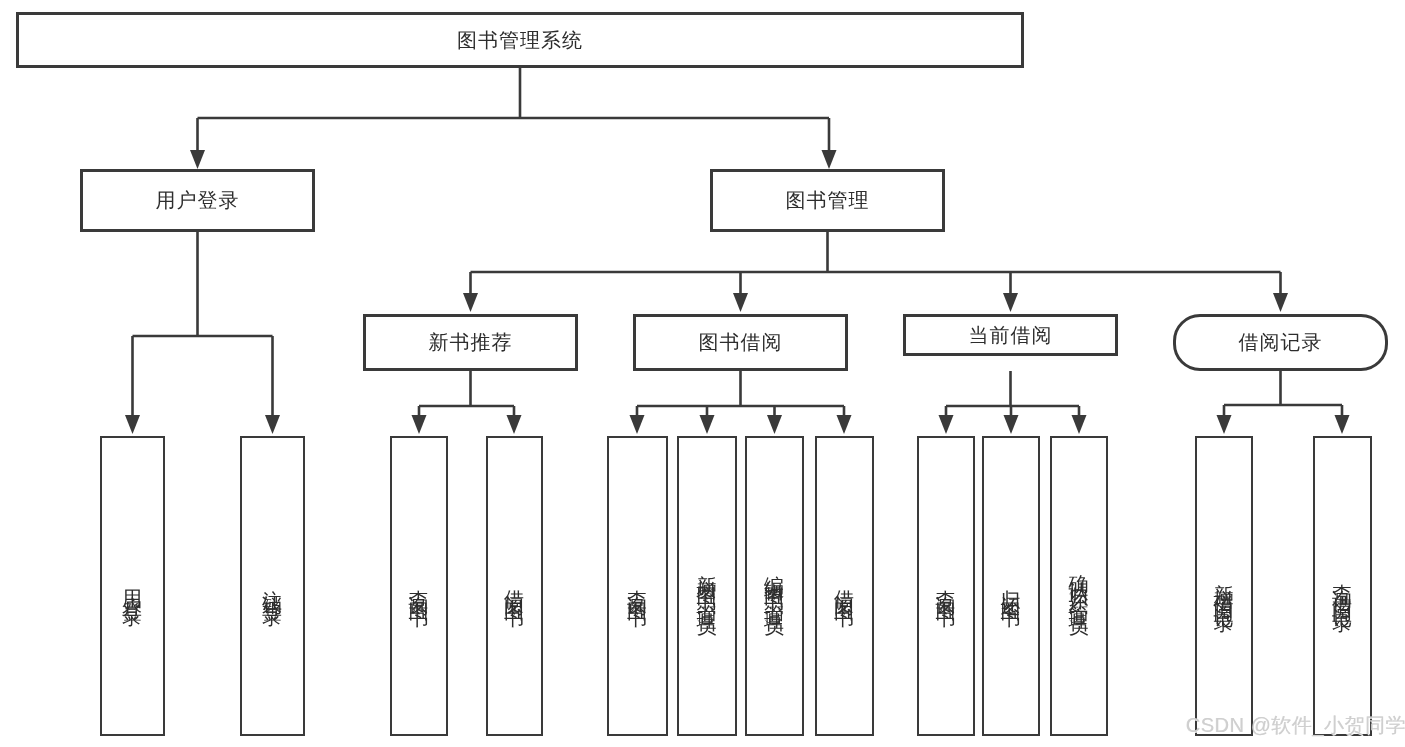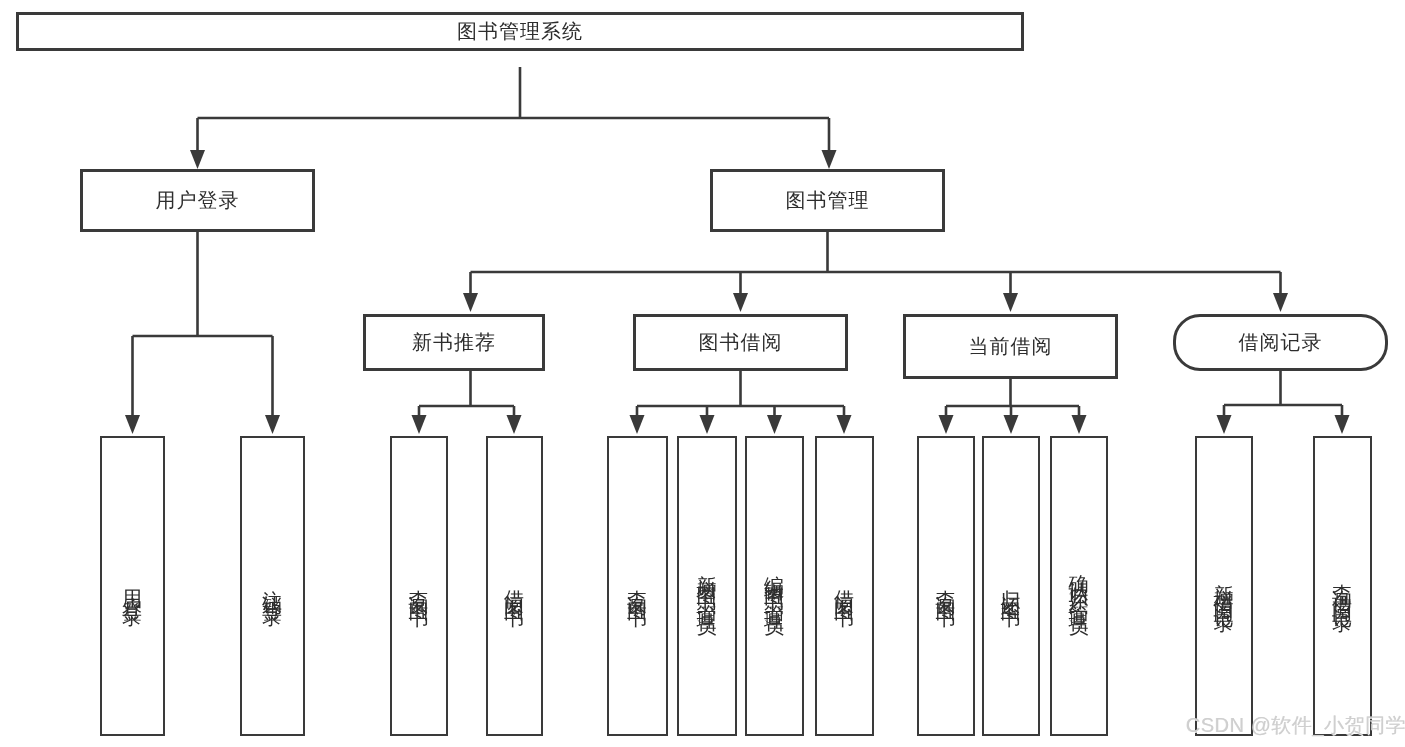--- a/index.html
+++ b/index.html
@@ -111,38 +111,38 @@
       <polygon points="1003.5,415 1018.5,415 1011,434"></polygon>
       <polygon points="1071.5,415 1086.5,415 1079,434"></polygon>
     </g>
     <g>
       <path class="ln" d="M1280.5 371 V405 M1224 405 H1342 M1224 405 V417 M1342 405 V417"></path>
       <polygon points="1216.5,415 1231.5,415 1224,434"></polygon>
       <polygon points="1334.5,415 1349.5,415 1342,434"></polygon>
     </g>
   </svg>
 
-  <div class="box hbox" style="left:16px; top:12px; width:1008px; height:39px;">
+  <div class="box hbox" style="left:16px; top:12px; width:1008px; height:56px;">
     <span>图书管理系统</span>
   </div>
 
   <div class="box hbox" style="left:80px; top:169px; width:235px; height:63px;">
     <span>用户登录</span>
   </div>
   <div class="box hbox" style="left:710px; top:169px; width:235px; height:63px;">
     <span>图书管理</span>
   </div>
 
-  <div class="box hbox" style="left:363px; top:314px; width:182px; height:57px;">
+  <div class="box hbox" style="left:363px; top:314px; width:215px; height:57px;">
     <span>新书推荐</span>
   </div>
   <div class="box hbox" style="left:633px; top:314px; width:215px; height:57px;align-items:center;">
     <span>图书借阅</span>
   </div>
-  <div class="box hbox" style="left:903px; top:314px; width:215px; height:65px;">
+  <div class="box hbox" style="left:903px; top:314px; width:215px; height:42px;">
     <span>当前借阅</span>
   </div>
   <div class="box hbox" style="left:1173px; top:314px; width:215px; height:57px;border-radius:27px;">
     <span>借阅记录</span>
   </div>
 
   <div class="box vbox" style="left:100px; top:436px; width:65px; height:300px;">
     <span>用户登录</span>
   </div>
   <div class="box vbox" style="left:240px; top:436px; width:65px; height:300px;">

